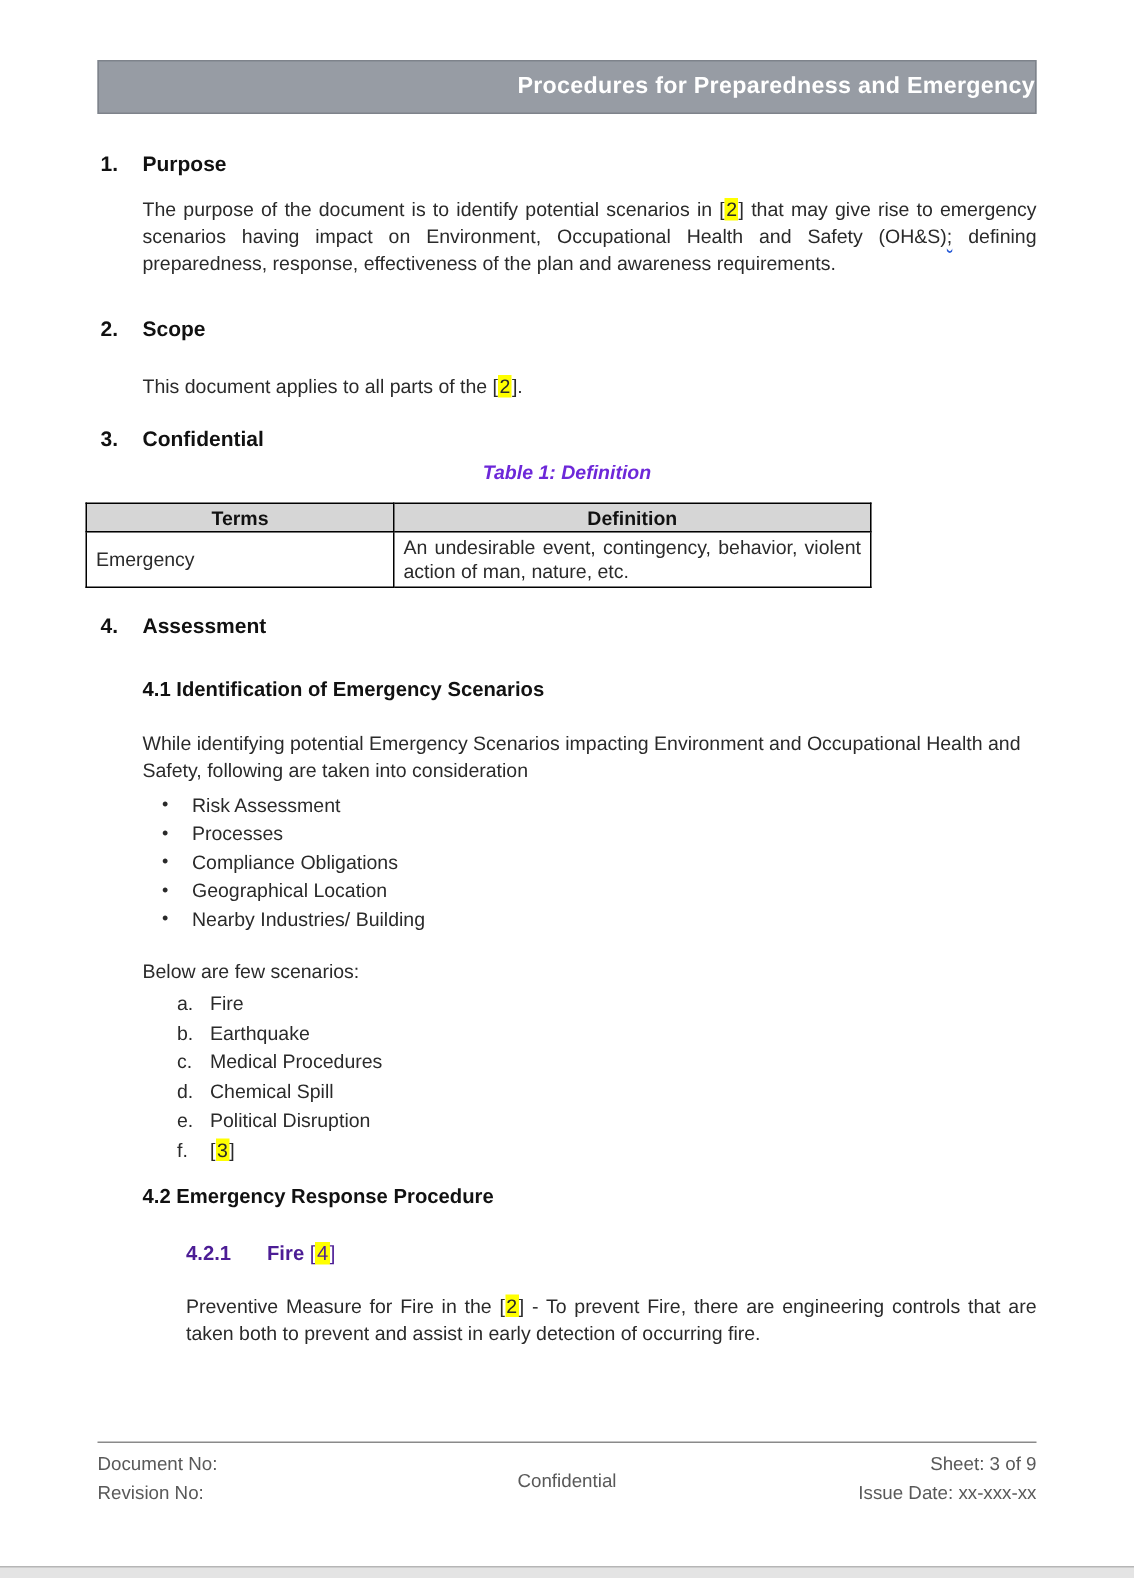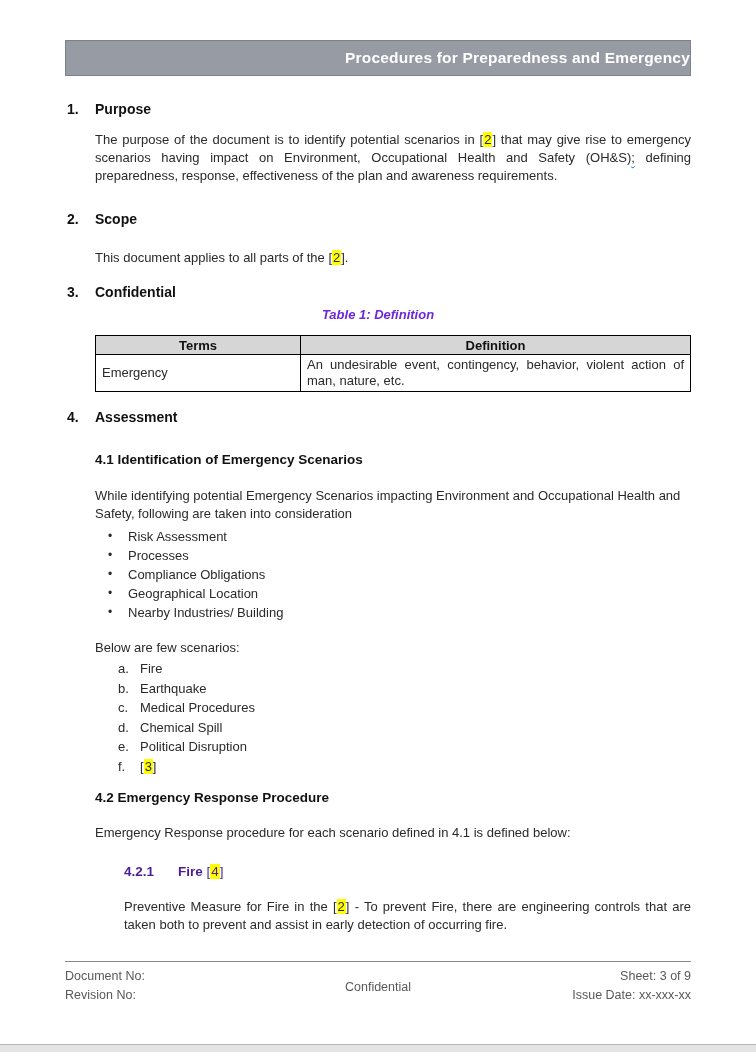--- a/index.html
+++ b/index.html
@@ -61,22 +61,22 @@
     margin: 5px 65px 0 65px;
     text-align: center;
     font-weight: bold;
     font-style: italic;
     font-size: 13px;
     color: #6d28d9;
   }
 
   
   table.def-table {
-    margin: 11px 65px 0 95px;
-    width: 596px;
+    margin: 11px 65px 0 57px;
+    width: 524px;
     border-collapse: collapse;
     table-layout: fixed;
     border-radius: 12px;
   }
   table.def-table th, table.def-table td {
     border: 1px solid #000000;
     font-size: 13px;
   }
   table.def-table th {
     background: #d6d6d6;
@@ -277,21 +277,20 @@
         <span class="letter-glyph">e.</span>
         <span>Political Disruption</span>
       </div>
     <div class="letter-row">
         <span class="letter-glyph">f.</span>
         <span><span>[</span><span class="hl">3</span><span>]</span></span>
       </div>
   </div>
 
   <div class="sub-head mt-42">4.2 Emergency Response Procedure</div>
-  <p class="para p-42">Emergency Response procedure for each scenario defined in 4.1 is defined below:</p>
 
   <div class="sub3-head">
     <span class="sub3-num">4.2.1</span>
     <span><span>Fire</span>&nbsp;<span class="brk">[</span><span class="hl brk">4</span><span class="brk">]</span></span>
   </div>
   <p class="p-fire just"><span>Preventive Measure for Fire in the [</span><span class="hl">2</span><span>] - To prevent Fire, there are engineering controls that are taken both to prevent and assist in early detection of occurring fire.</span></p>
 
   <div class="footer">
     <div class="footer-center">Confidential</div>
     <div class="footer-row">

